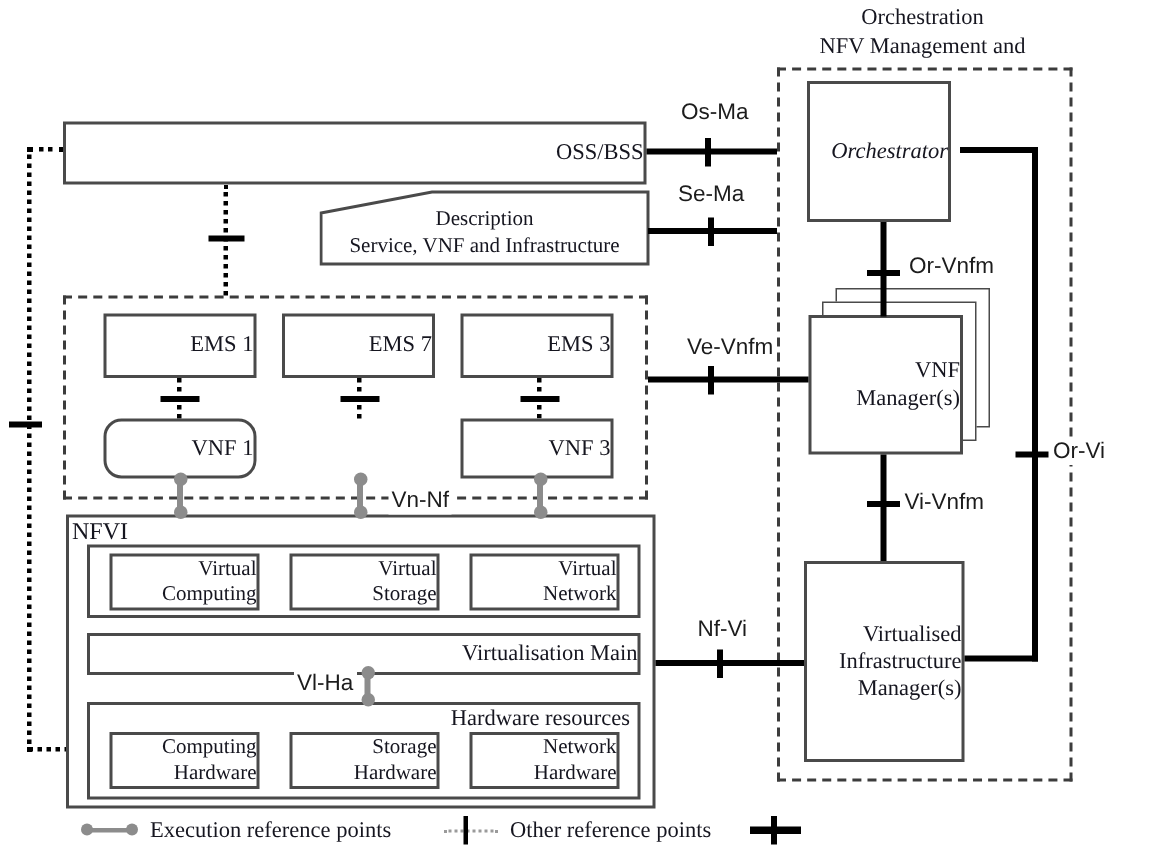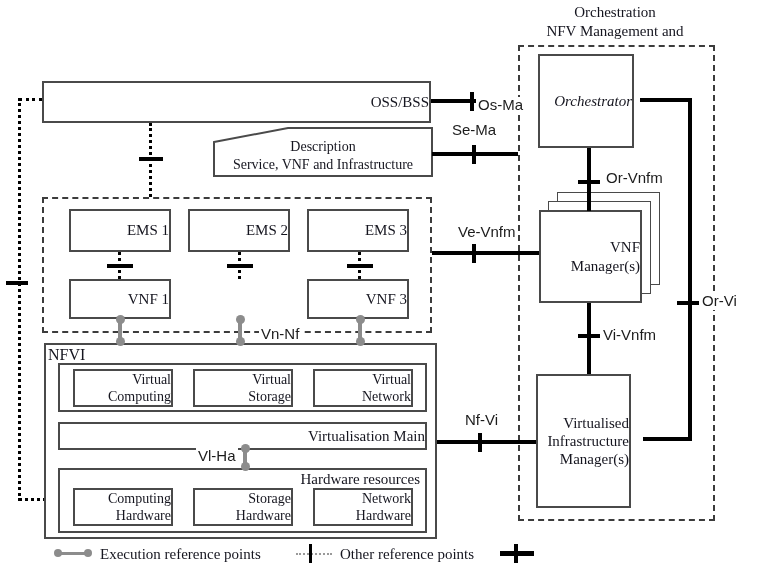--- a/index.html
+++ b/index.html
@@ -86,27 +86,27 @@
   </svg>
   <div class="svctext">
     <div>Description</div>
     <div>Service, VNF and Infrastructure</div>
   </div>
 
   <div class="box" style="left:69px; top:209px; width:102px; height:43px;">
     <div>EMS 1</div>
   </div>
   <div class="box" style="left:188px; top:209px; width:102px; height:43px;">
-    <div>EMS 2</div>
+    <div>EMS 7</div>
   </div>
   <div class="box" style="left:307px; top:209px; width:102px; height:43px;">
     <div>EMS 3</div>
   </div>
 
-  <div class="box" style="left:69px; top:279px; width:102px; height:40px;">
+  <div class="box" style="left:69px; top:279px; width:102px; height:40px;border-radius:12px;">
     <div>VNF 1</div>
   </div>
   <div class="box" style="left:307px; top:279px; width:102px; height:40px;">
     <div>VNF 3</div>
   </div>
 
   <div class="box" style="left:44px; top:343px; width:393px; height:196px;"></div>
   <div class="lbl" style="left:48px; top:345px; font-size:16px;">NFVI</div>
 
   <div class="box" style="left:58px; top:363px; width:369px; height:49px;"></div>
@@ -164,27 +164,27 @@
   <div class="page" style="left:557px; top:192px; width:103px; height:93px;"></div>
   <div class="page" style="left:548px; top:201px; width:103px; height:93px;"></div>
   <div class="box" style="left:539px; top:210px; width:103px; height:93px;">
     <div>VNF</div>
     <div>Manager(s)</div>
   </div>
 
   <div class="vline" style="left:587px; top:148px; height:63px; z-index:5;"></div>
   <div class="tickh" style="left:578px; top:180px;"></div>
 
-  <div class="box" style="left:536px; top:374px; width:95px; height:134px;">
+  <div class="box" style="left:536px; top:374px; width:107px; height:134px;">
     <div>Virtualised</div>
     <div>Infrastructure</div>
     <div>Manager(s)</div>
   </div>
 
-  <div class="ref" style="left:476px; top:67px;margin-top:30px;">Os-Ma</div>
+  <div class="ref" style="left:452px; top:67px;">Os-Ma</div>
   <div class="ref" style="left:450px; top:122px;">Se-Ma</div>
   <div class="ref" style="left:456px; top:224px;">Ve-Vnfm</div>
   <div class="ref" style="left:604px; top:170px;">Or-Vnfm</div>
   <div class="ref" style="left:601px; top:327px;">Vi-Vnfm</div>
   <div class="ref" style="left:700px; top:293px;">Or-Vi</div>
   <div class="ref" style="left:463px; top:412px;">Nf-Vi</div>
   <div class="ref" style="left:259px; top:326px;">Vn-Nf</div>
   <div class="ref" style="left:196px; top:448px;">Vl-Ha</div>
 
   <div class="ghline" style="left:58px; top:552px; width:30px;"></div>

